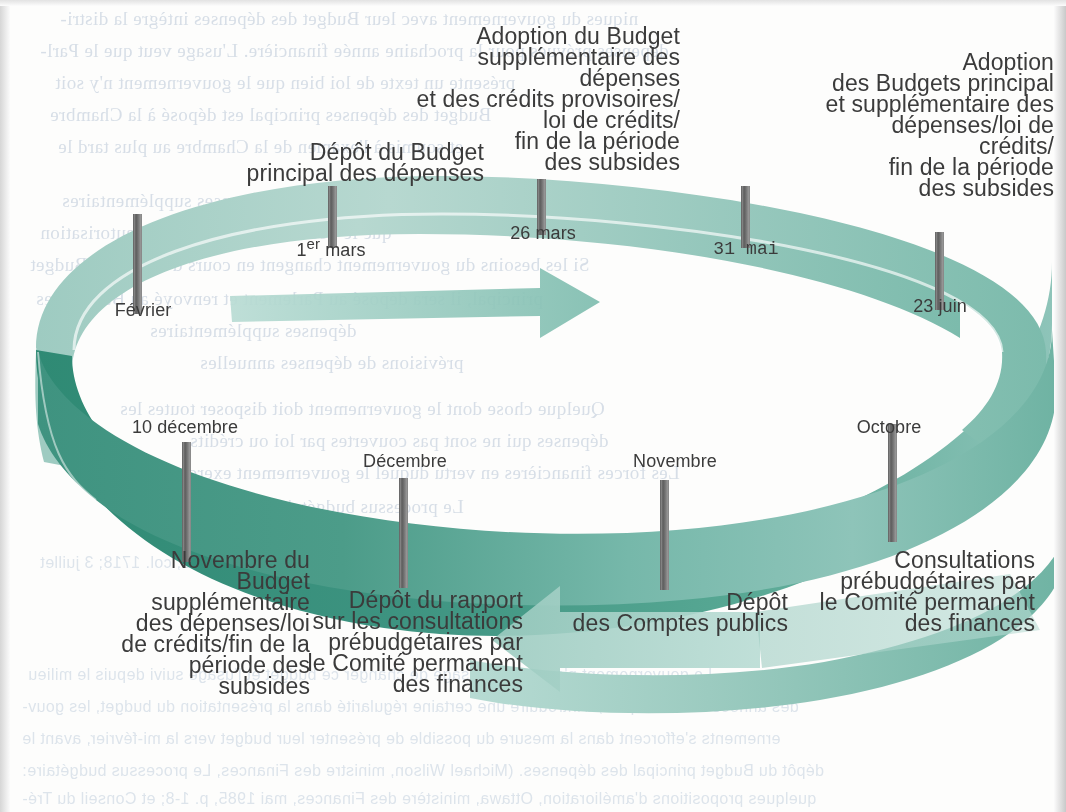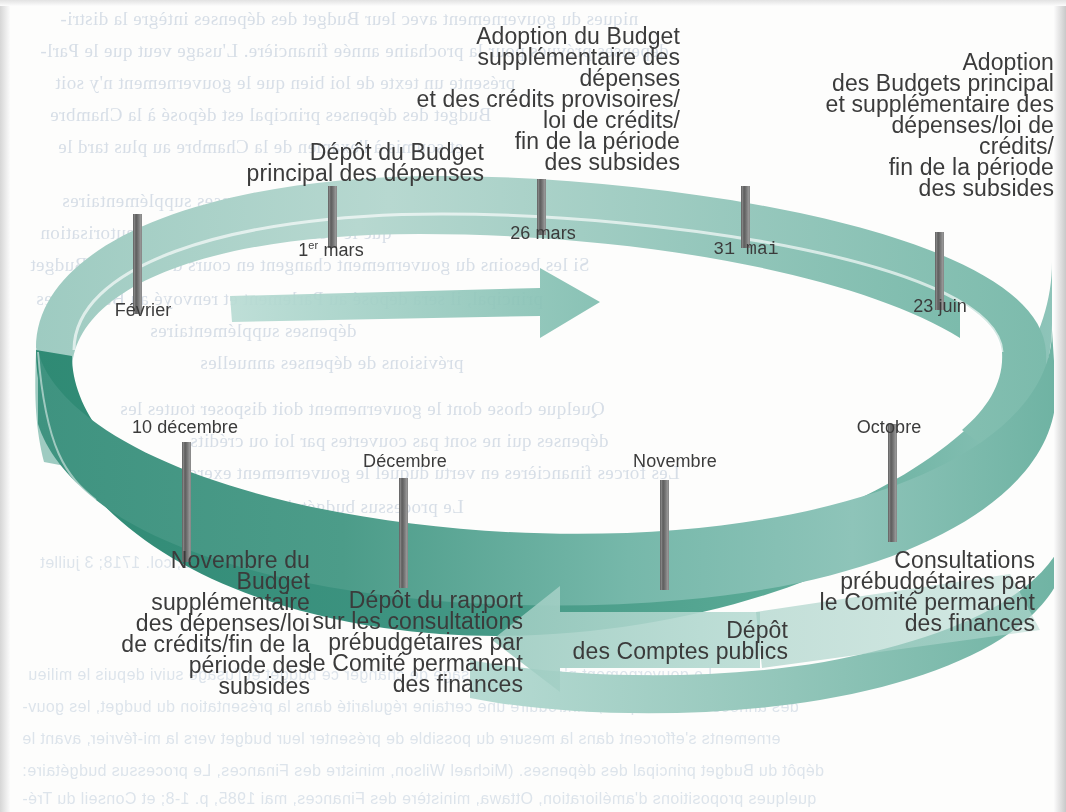--- a/index.html
+++ b/index.html
@@ -55,21 +55,21 @@
     position:absolute;z-index:5;
     color:#3b3b3b;
     font-size:17.5px;
     line-height:21px;
     text-align:center;
     white-space:pre-line;
     letter-spacing:.1px;
   }
   .lbl.month{font-size:18px;}
   .lbl.evt{font-size:23px;text-align:right;}
-  sup{font-size:11px;vertical-align:super;line-height:0;}
+  sup{font-size:15px;vertical-align:super;line-height:0;}
 </style>
 </head>
 <body>
 
 <div id="stage">
 
   <div class="bleed-wrap" id="bleedwrap">
       <div class="bleed" style="left: 60px; top: 8px; font-size: 19px;">niques du gouvernement  avec leur Budget des dépenses intègre la distri-</div>
       <div class="bleed" style="left: 40px; top: 40px; font-size: 19px;">dépenses prévues pour la prochaine année financière. L'usage veut que le Parl-</div>
       <div class="bleed" style="left: 55px; top: 72px; font-size: 19px;">présente un texte de loi  bien que le gouvernement n'y soit</div>
@@ -276,21 +276,21 @@
 des subsides</div>
   <div class="lbl month" style="left:885px; top:296px; width:110px;text-align:center;">23 juin</div>
 
   <div class="lbl month" style="left:827px; top:417px; width:124px;">Octobre</div>
   <div class="lbl evt" style="left:809px; top:550px; width:226px;">Consultations
 prébudgétaires par
 le Comité permanent
 des finances</div>
 
   <div class="lbl month" style="left:611px; top:451px; width:128px;">Novembre</div>
-  <div class="lbl evt" style="left:570px; top:592px; width:218px;margin-top:28px;">Dépôt
+  <div class="lbl evt" style="left:570px; top:592px; width:218px;">Dépôt
 des Comptes publics</div>
 
   <div class="lbl month" style="left:344px; top:451px; width:122px;">Décembre</div>
   <div class="lbl evt" style="left:303px; top:590px; width:220px;">Dépôt du rapport
 sur les consultations
 prébudgétaires par
 le Comité permanent
 des finances</div>
 
   <div class="lbl month" style="left:110px; top:417px; width:150px;">10 décembre</div>

